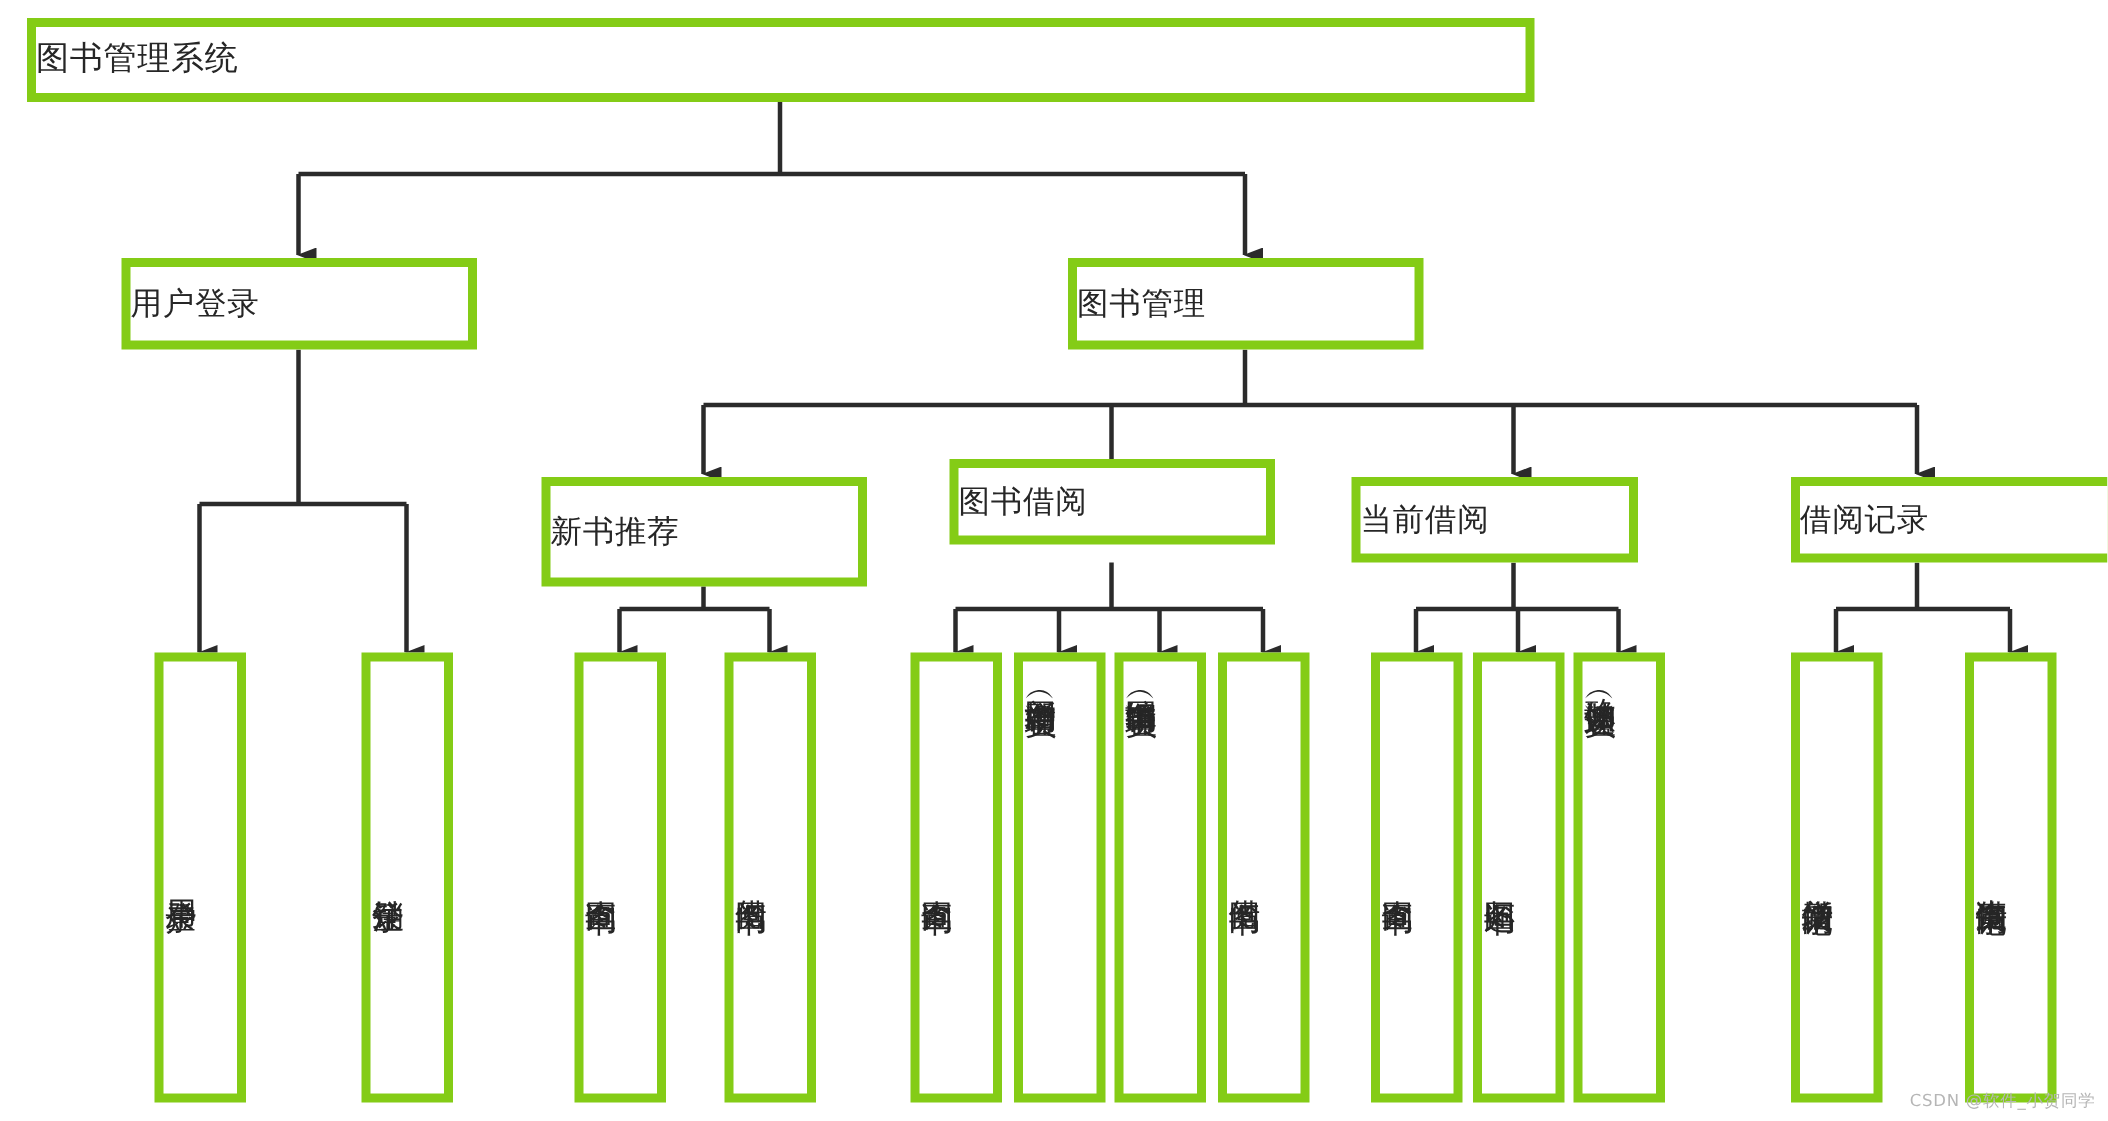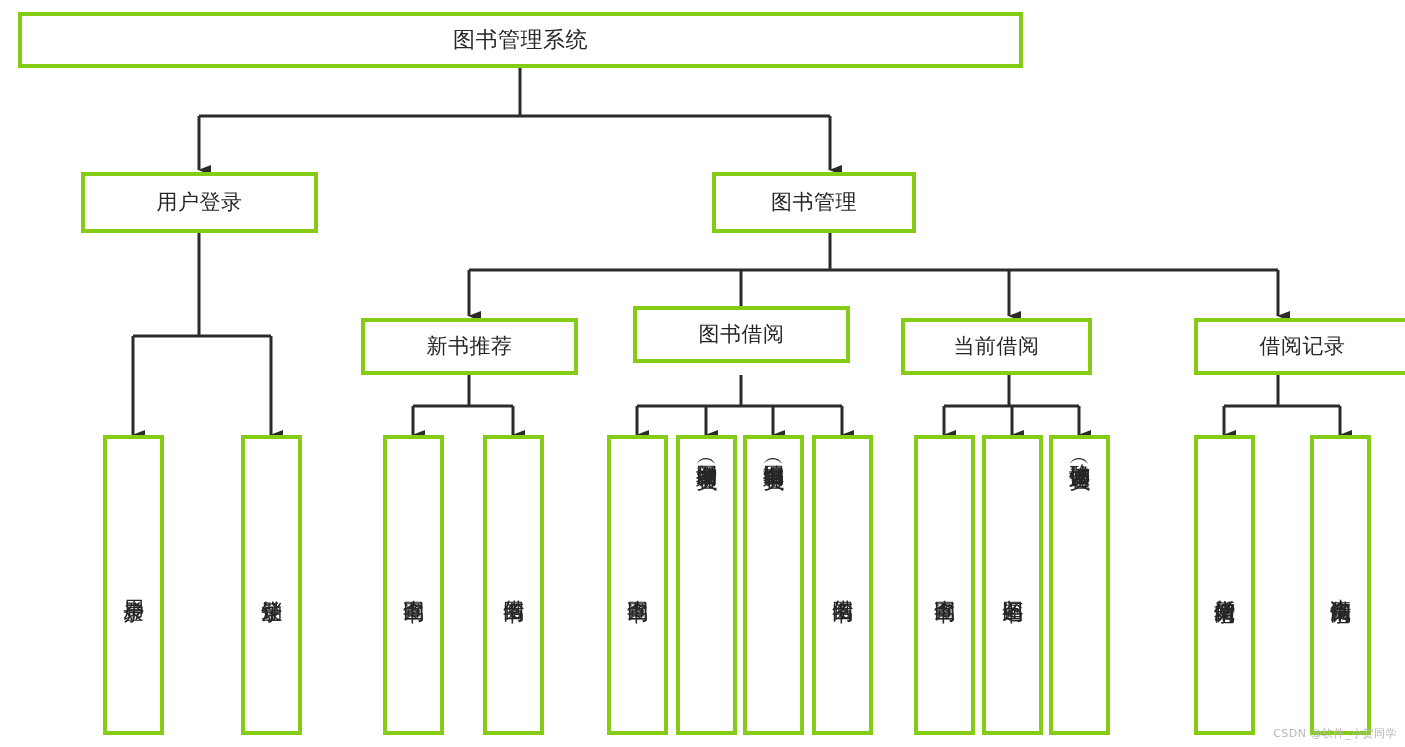--- a/index.html
+++ b/index.html
@@ -24,24 +24,24 @@
     left: 0;
     top: 0;
     width: 1405px;
     height: 747px;
     pointer-events: none;
   }
   .node {
     position: absolute;
     box-sizing: border-box;
     background: #ffffff;
-    border: 4px solid #84cc16;
+    border: 6px solid #84cc16;
     display: flex;
     align-items: center;
-    justify-content: center;
+    justify-content: flex-start;
     z-index: 2;
   }
   .node-label {
     font-size: 21px;
     line-height: 1.18;
     letter-spacing: 0.5px;
     color: #262626;
     white-space: nowrap;
     text-align: center;
   }
@@ -131,25 +131,25 @@
     </g>
   </svg>
 
   <div class="node root" style="left:18px; top:12px; width:1005px; height:56px;">
     <span class="node-label">图书管理系统</span>
   </div>
 
   <div class="node" style="left:81px; top:172px; width:237px; height:61px;">
     <span class="node-label">用户登录</span>
   </div>
-  <div class="node" style="left:712px; top:172px; width:204px; height:61px;">
+  <div class="node" style="left:712px; top:172px; width:237px; height:61px;">
     <span class="node-label">图书管理</span>
   </div>
 
-  <div class="node" style="left:361px; top:318px; width:217px; height:57px;">
+  <div class="node" style="left:361px; top:318px; width:217px; height:73px;">
     <span class="node-label">新书推荐</span>
   </div>
   <div class="node" style="left:633px; top:306px; width:217px; height:57px;">
     <span class="node-label">图书借阅</span>
   </div>
   <div class="node" style="left:901px; top:318px; width:191px; height:57px;">
     <span class="node-label">当前借阅</span>
   </div>
   <div class="node" style="left:1170px; top:318px; width:217px; height:57px;margin-left:24px;">
     <span class="node-label">借阅记录</span>

